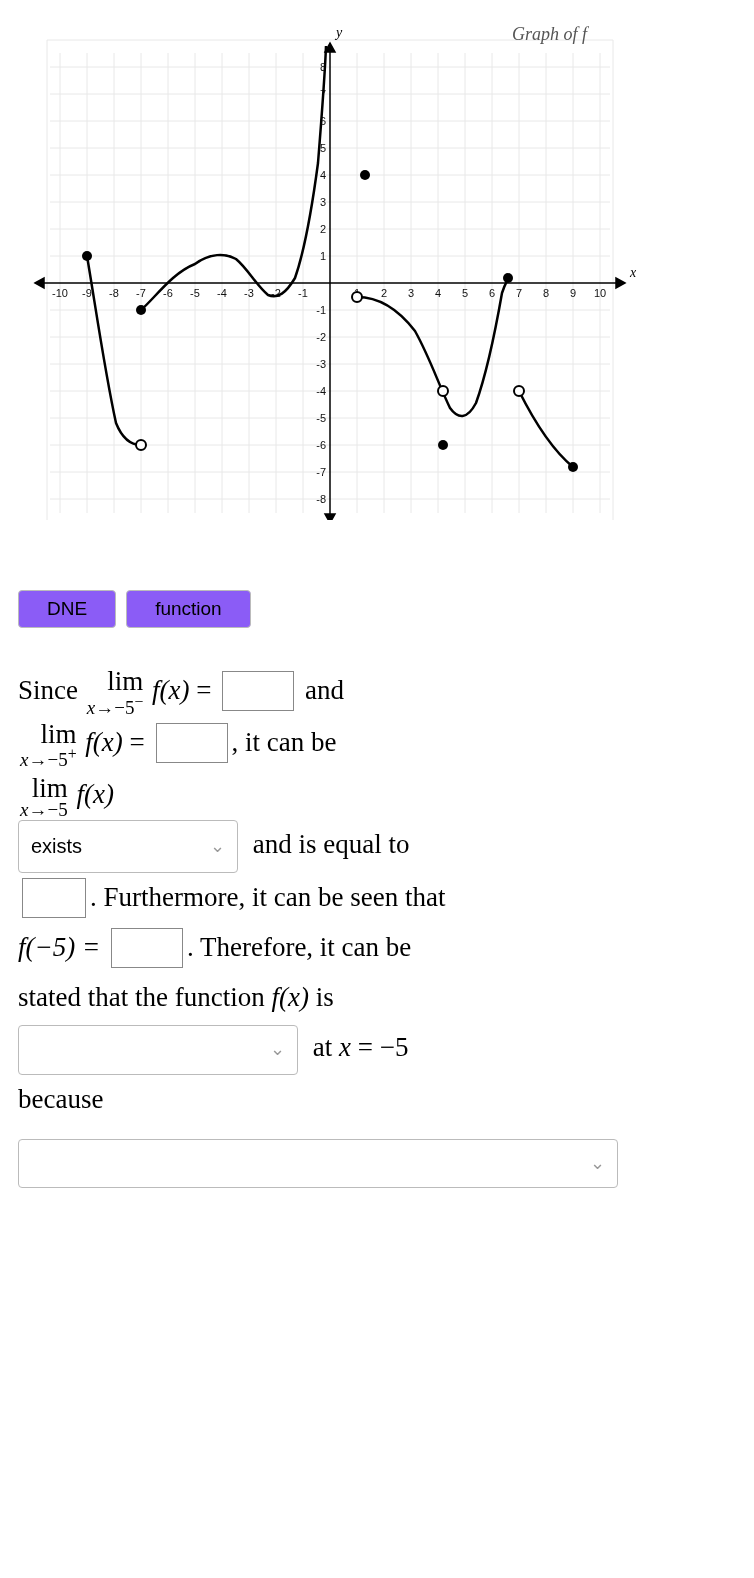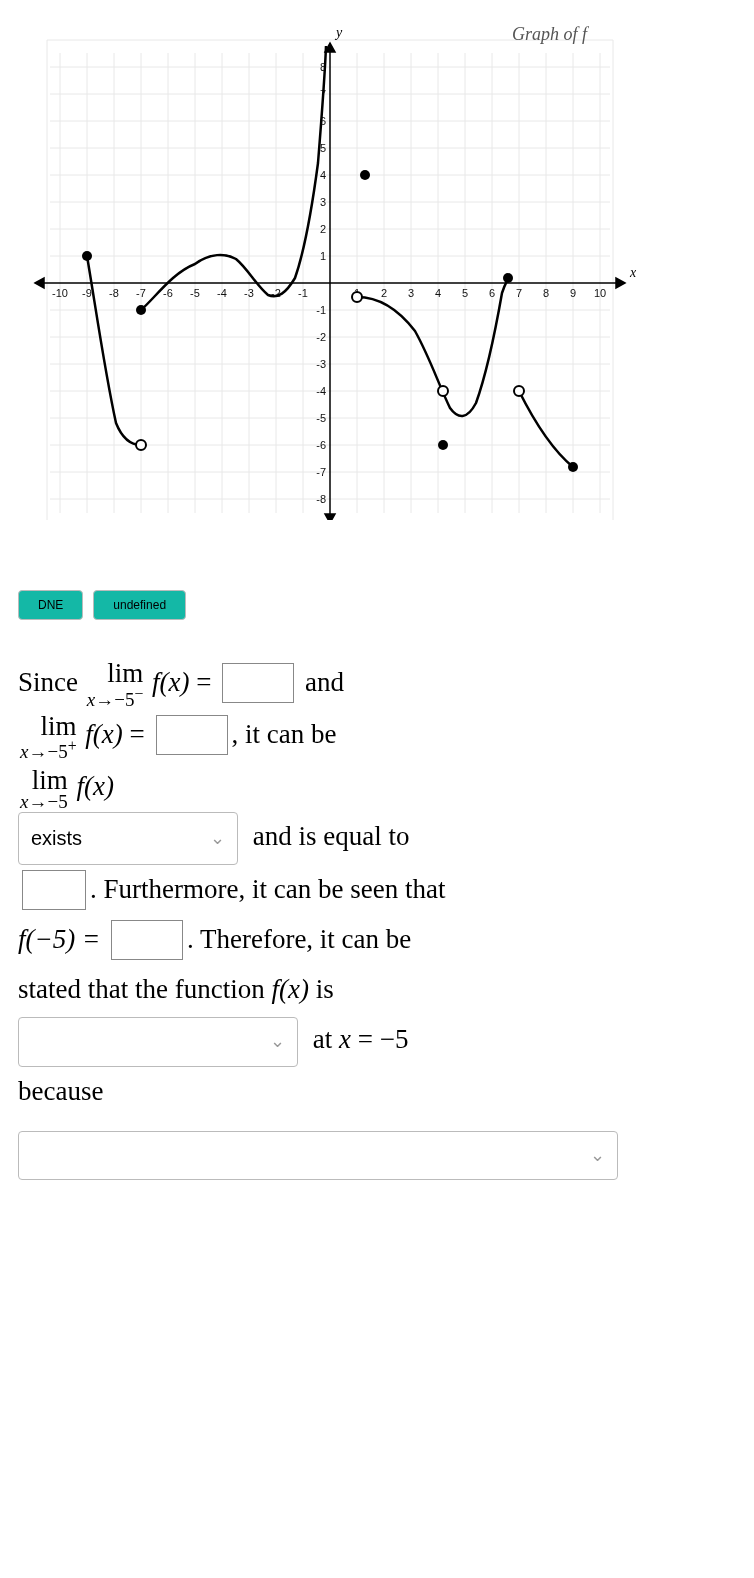--- a/index.html
+++ b/index.html
@@ -10,21 +10,21 @@
   .graph-title { position:absolute; left:500px; top:14px; font-family: Georgia, serif; font-style:italic; color:#555; font-size:18px; }
   svg.graph { display:block; margin:0 auto; }
   .tick-label { font-size:11px; font-family: Arial, sans-serif; fill:#111; }
   .axis-label { font-family: 'Times New Roman', serif; font-style:italic; font-size:14px; }
   .answer-section { margin-top:70px; padding:0 6px; }
   .answer-header { display:flex; justify-content:space-between; align-items:center; margin-bottom:10px; }
   .answer-title { font-family: Georgia, serif; font-weight:700; font-size:26px; letter-spacing:1px; }
   .keyboard-icon { width:44px; height:32px; border:1px solid #aaa; border-radius:6px; display:flex; align-items:center; justify-content:center; }
   .attempt { font-family: Georgia, serif; color:#5a7f6f; font-size:21px; margin-top:6px; margin-bottom:38px; }
   .pill-row { margin-bottom:38px; display:flex; gap:10px; }
-  .pill { border:1px solid #bbb; border-radius:4px; padding:7px 19px; font-family: Arial, sans-serif; font-size:12px; background:#14b8a6; cursor:pointer; }
+  .pill { border:1px solid #bbb; border-radius:4px; padding:7px 28px; font-family: Arial, sans-serif; font-size:19px; background:#8b5cf6; cursor:pointer; }
   .math-flow { font-family:'Times New Roman', serif; font-size:27px; line-height:1.85; }
   .lim-block { display:inline-block; vertical-align:middle; text-align:right; line-height:1.05; margin:0 2px; }
   .lim-top { display:block; font-size:27px; }
   .lim-bot { display:block; font-size:19px; margin-top:-2px; }
   .fx { font-style:italic; }
   .input-box { display:inline-block; width:72px; height:40px; border:1px solid #888; background:#fff; vertical-align:middle; margin:0 4px; position:relative; top:-2px; }
   .input-box.small { width:64px; height:40px; }
   .dropdown { display:inline-flex; align-items:center; justify-content:space-between; border:1px solid #bbb; border-radius:4px; padding:7px 12px; font-family: Arial, sans-serif; font-size:20px; min-width:220px; background:#fff; vertical-align:middle; margin-right:8px; }
   .dropdown.wide { min-width:280px; }
   .dropdown.very-wide { width:600px; margin-top:14px; }
@@ -165,21 +165,21 @@
           <circle cx="243" cy="184" r="5" fill="#000"></circle>
         </g>
       </g>
     </svg>
   </div>
 
   <div class="answer-section">
 
     <div class="pill-row">
       <button class="pill">DNE</button>
-      <button class="pill">undefined</button>
+      <button class="pill">function</button>
     </div>
 
     <div class="math-flow">
       <span>Since</span>
       <span class="lim-block">
         <span class="lim-top">lim</span>
         <span class="lim-bot"><span style="font-style:italic">x</span>→−5<sup>−</sup></span>
       </span>
       <span class="fx">f(x)</span>
       <span> = </span>

